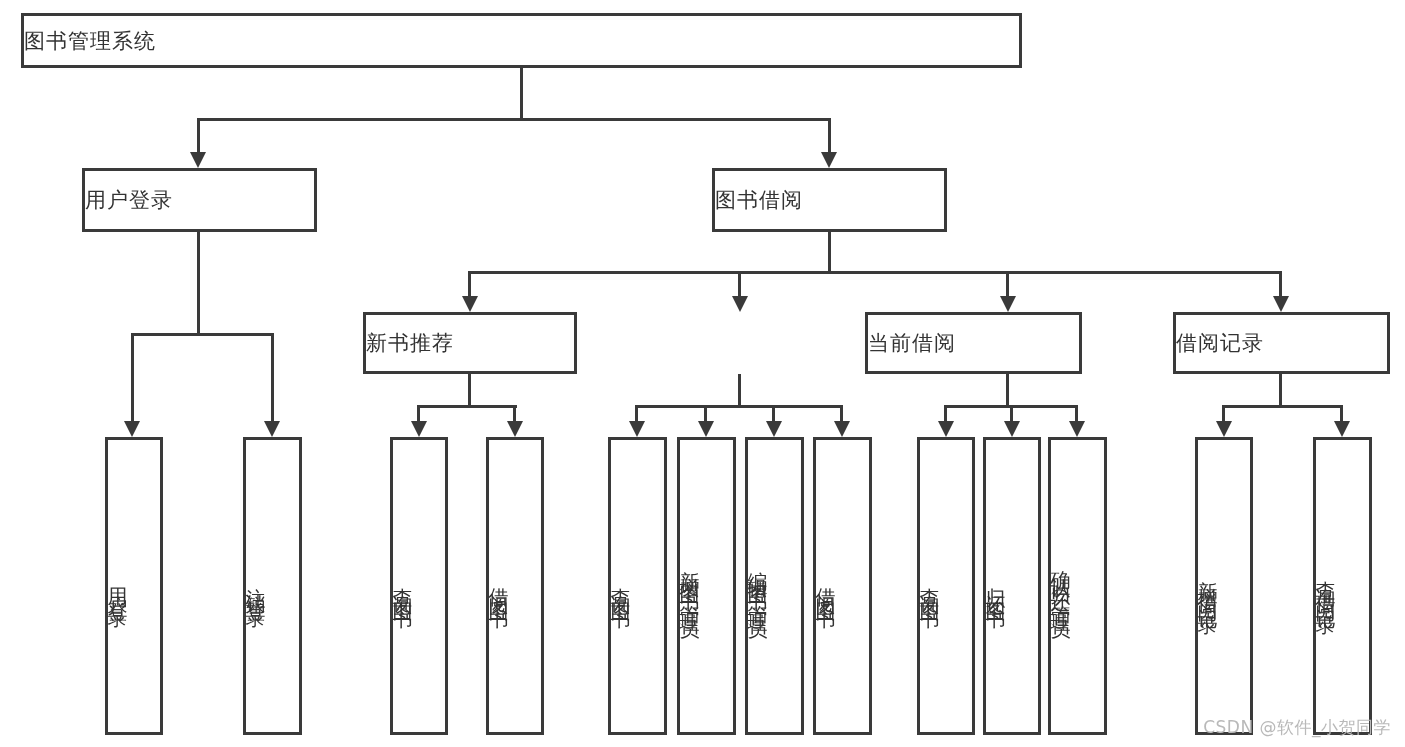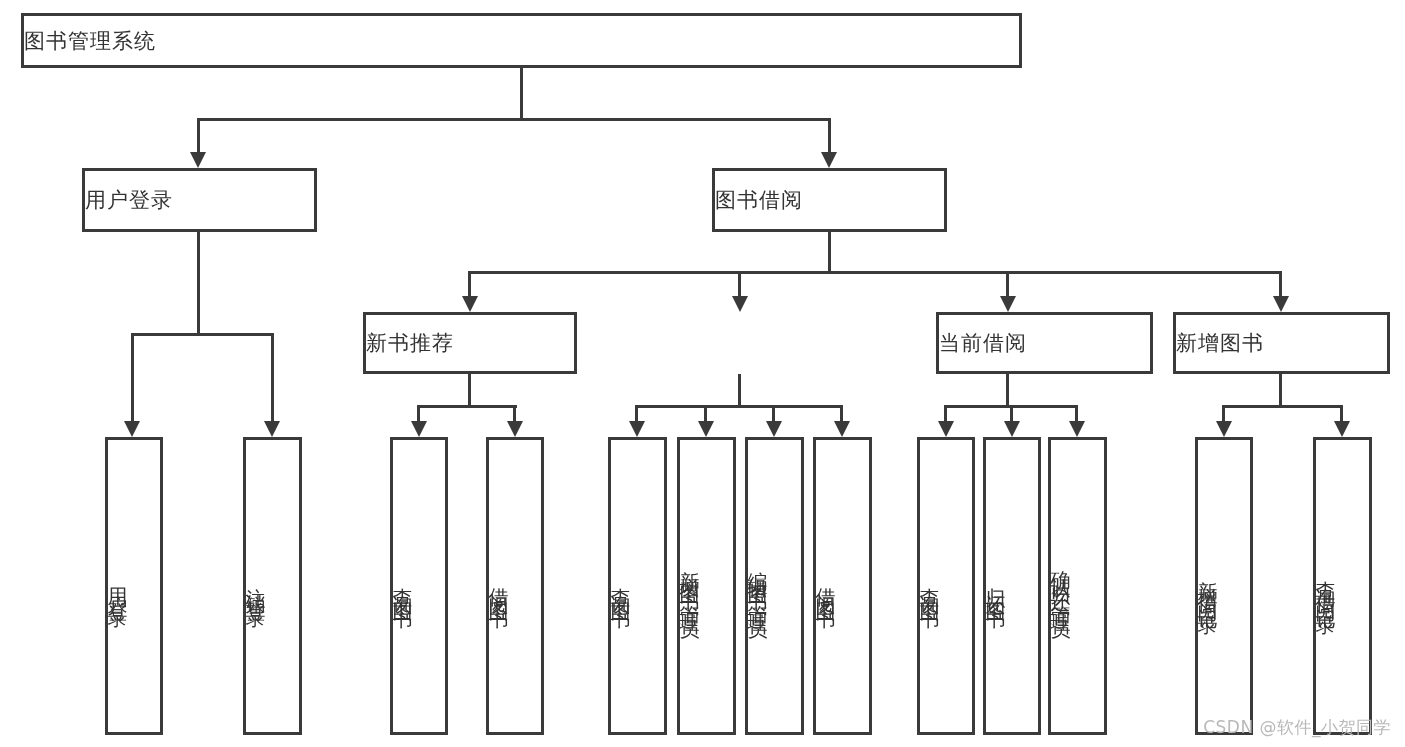--- a/index.html
+++ b/index.html
@@ -50,25 +50,25 @@
   <div class="box" style="left:82px;top:168px;width:235px;height:64px;">
     <span>用户登录</span>
   </div>
   <div class="box" style="left:712px;top:168px;width:235px;height:64px;">
     <span>图书借阅</span>
   </div>
 
   <div class="box" style="left:363px;top:312px;width:214px;height:62px;">
     <span>新书推荐</span>
   </div>
-  <div class="box" style="left:936px;top:312px;width:217px;height:62px;">
+  <div class="box" style="left:865px;top:312px;width:217px;height:62px;">
     <span>当前借阅</span>
   </div>
   <div class="box" style="left:1173px;top:312px;width:217px;height:62px;">
-    <span>新增图书</span>
+    <span>借阅记录</span>
   </div>
 
   <div class="box leaf" style="left:105px;top:437px;width:58px;height:298px;">
     <span class="vtext">用户登录</span>
   </div>
   <div class="box leaf" style="left:243px;top:437px;width:59px;height:298px;">
     <span class="vtext">注销登录</span>
   </div>
 
   <div class="box leaf" style="left:390px;top:437px;width:58px;height:298px;">

